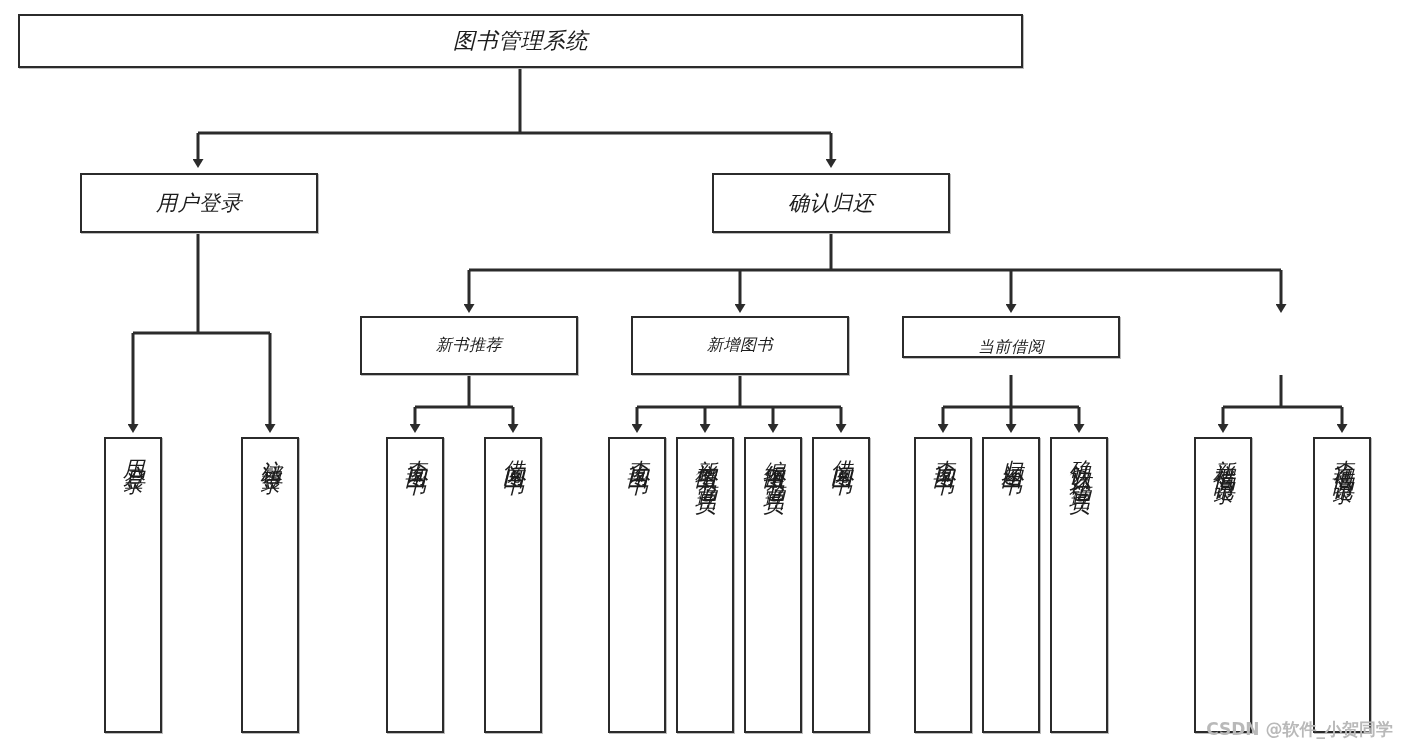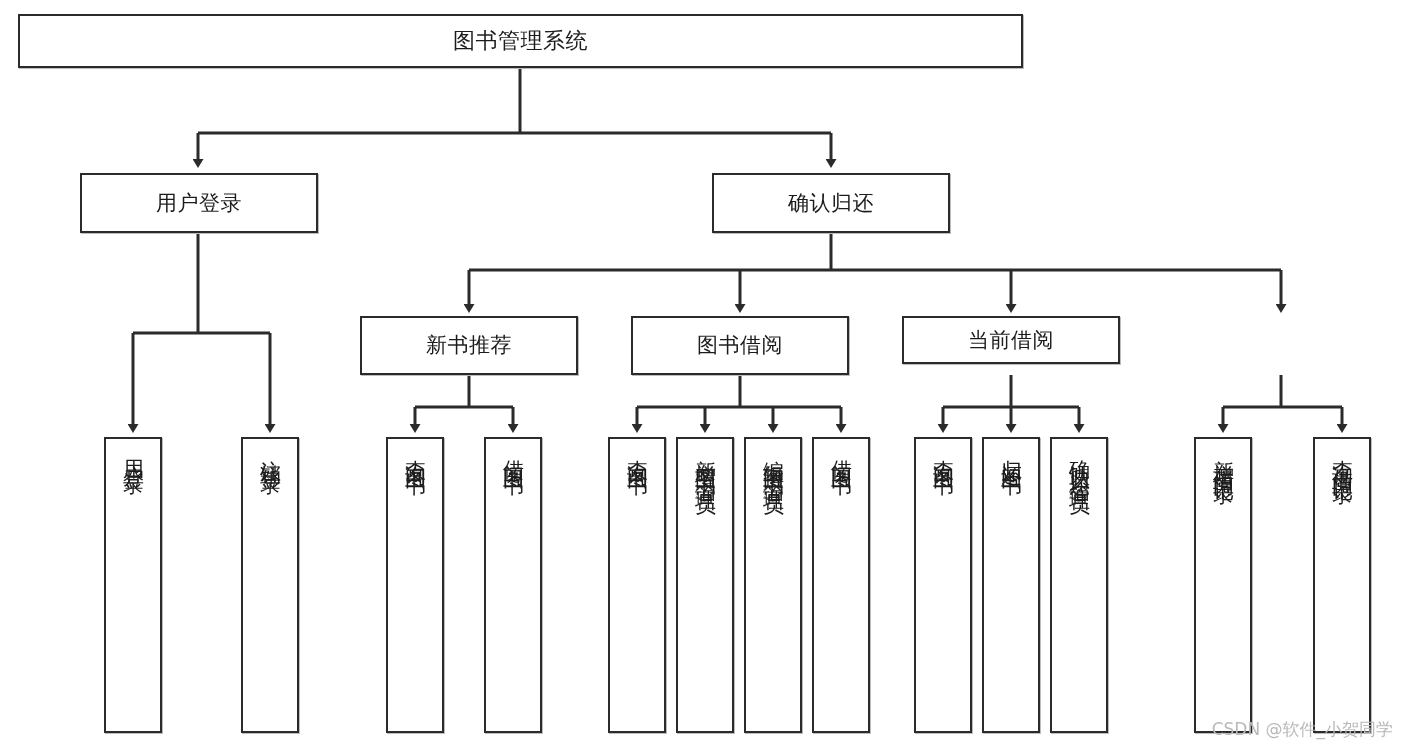--- a/index.html
+++ b/index.html
@@ -28,31 +28,32 @@
   .node {
     position: absolute;
     box-sizing: border-box;
     border: 2px solid #2b2b2b;
     background: #ffffff;
     display: flex;
     align-items: center;
     justify-content: center;
     box-shadow: 1px 1px 0 #bdbdbd;
     z-index: 2;
+    font-style: italic;
   }
   .node .label {
     color: #1c1c1c;
     letter-spacing: 0.5px;
     line-height: 1.15;
     text-align: center;
     white-space: nowrap;
   }
   .node.root .label { font-size: 22px; }
   .node.lvl2 .label { font-size: 21px; }
-  .node.lvl3 .label { font-size: 21px; }
+  .node.lvl3 .label { font-size: 16px; }
   .node.leaf {
     align-items: flex-start;
     padding-top: 4px;
   }
   .node.leaf .label {
     font-size: 21px;
     writing-mode: vertical-rl;
     text-orientation: upright;
     letter-spacing: 5px;
     line-height: 1;
@@ -61,20 +62,21 @@
   }
   .watermark {
     position: absolute;
     right: 12px;
     bottom: 6px;
     font-size: 17px;
     color: #b9b9b9;
     z-index: 5;
     white-space: nowrap;
     font-family: "DejaVu Sans", "Liberation Sans", sans-serif;
+    font-weight: bold;
   }
 </style>
 </head>
 <body>
 
 <div id="canvas">
 
   <svg class="wires" viewBox="0 0 1405 747" xmlns="http://www.w3.org/2000/svg">
     <defs>
       <marker id="arrow" markerWidth="9" markerHeight="11" refX="1" refY="5.5" orient="auto" markerUnits="userSpaceOnUse">
@@ -133,23 +135,23 @@
     <span class="label">用户登录</span>
   </div>
   <div class="node lvl2" style="left:712px; top:173px; width:238px; height:60px;">
     <span class="label">确认归还</span>
   </div>
 
   <div class="node lvl3" style="left:360px; top:316px; width:218px; height:59px;">
     <span class="label">新书推荐</span>
   </div>
   <div class="node lvl3" style="left:631px; top:316px; width:218px; height:59px;">
-    <span class="label">图书借阅</span>
+    <span class="label">新增图书</span>
   </div>
-  <div class="node lvl3" style="left:902px; top:316px; width:218px; height:48px;">
+  <div class="node lvl3" style="left:902px; top:316px; width:218px; height:42px;align-items:flex-end;">
     <span class="label">当前借阅</span>
   </div>
 
   <div class="node leaf" style="left:104px; top:437px; width:58px; height:296px;">
     <span class="label">用户登录</span>
   </div>
   <div class="node leaf" style="left:241px; top:437px; width:58px; height:296px;">
     <span class="label">注销登录</span>
   </div>
 

